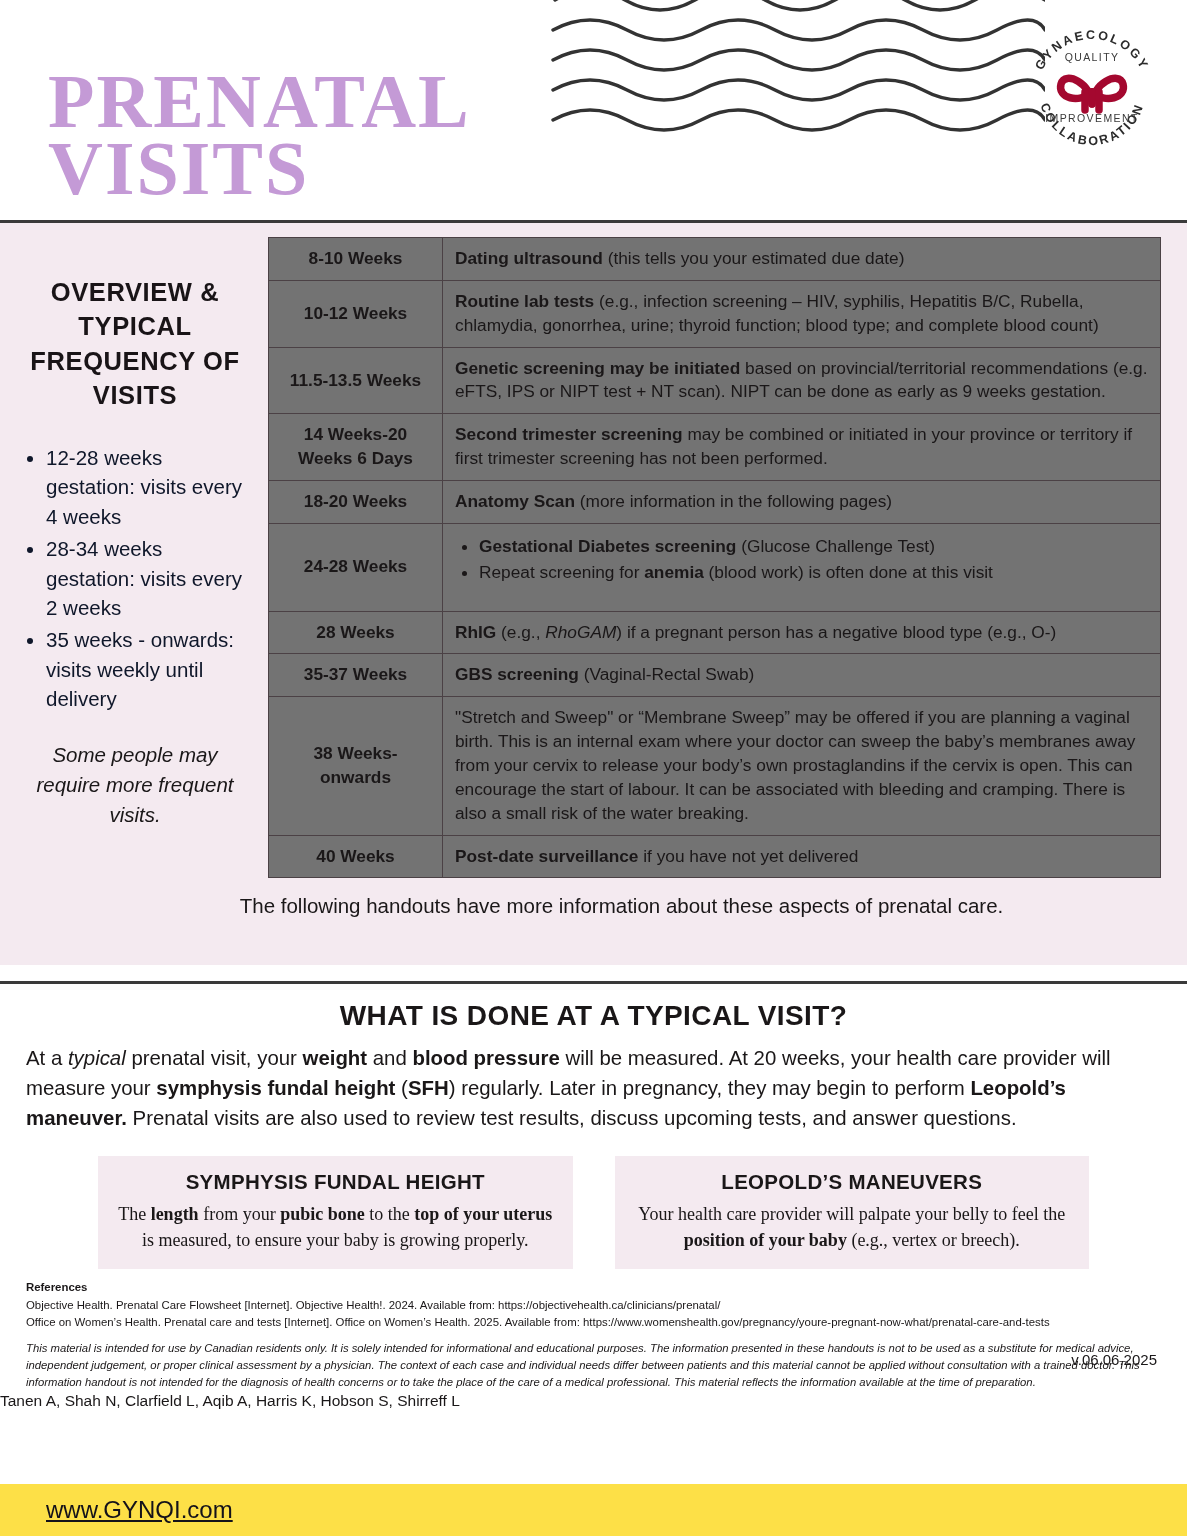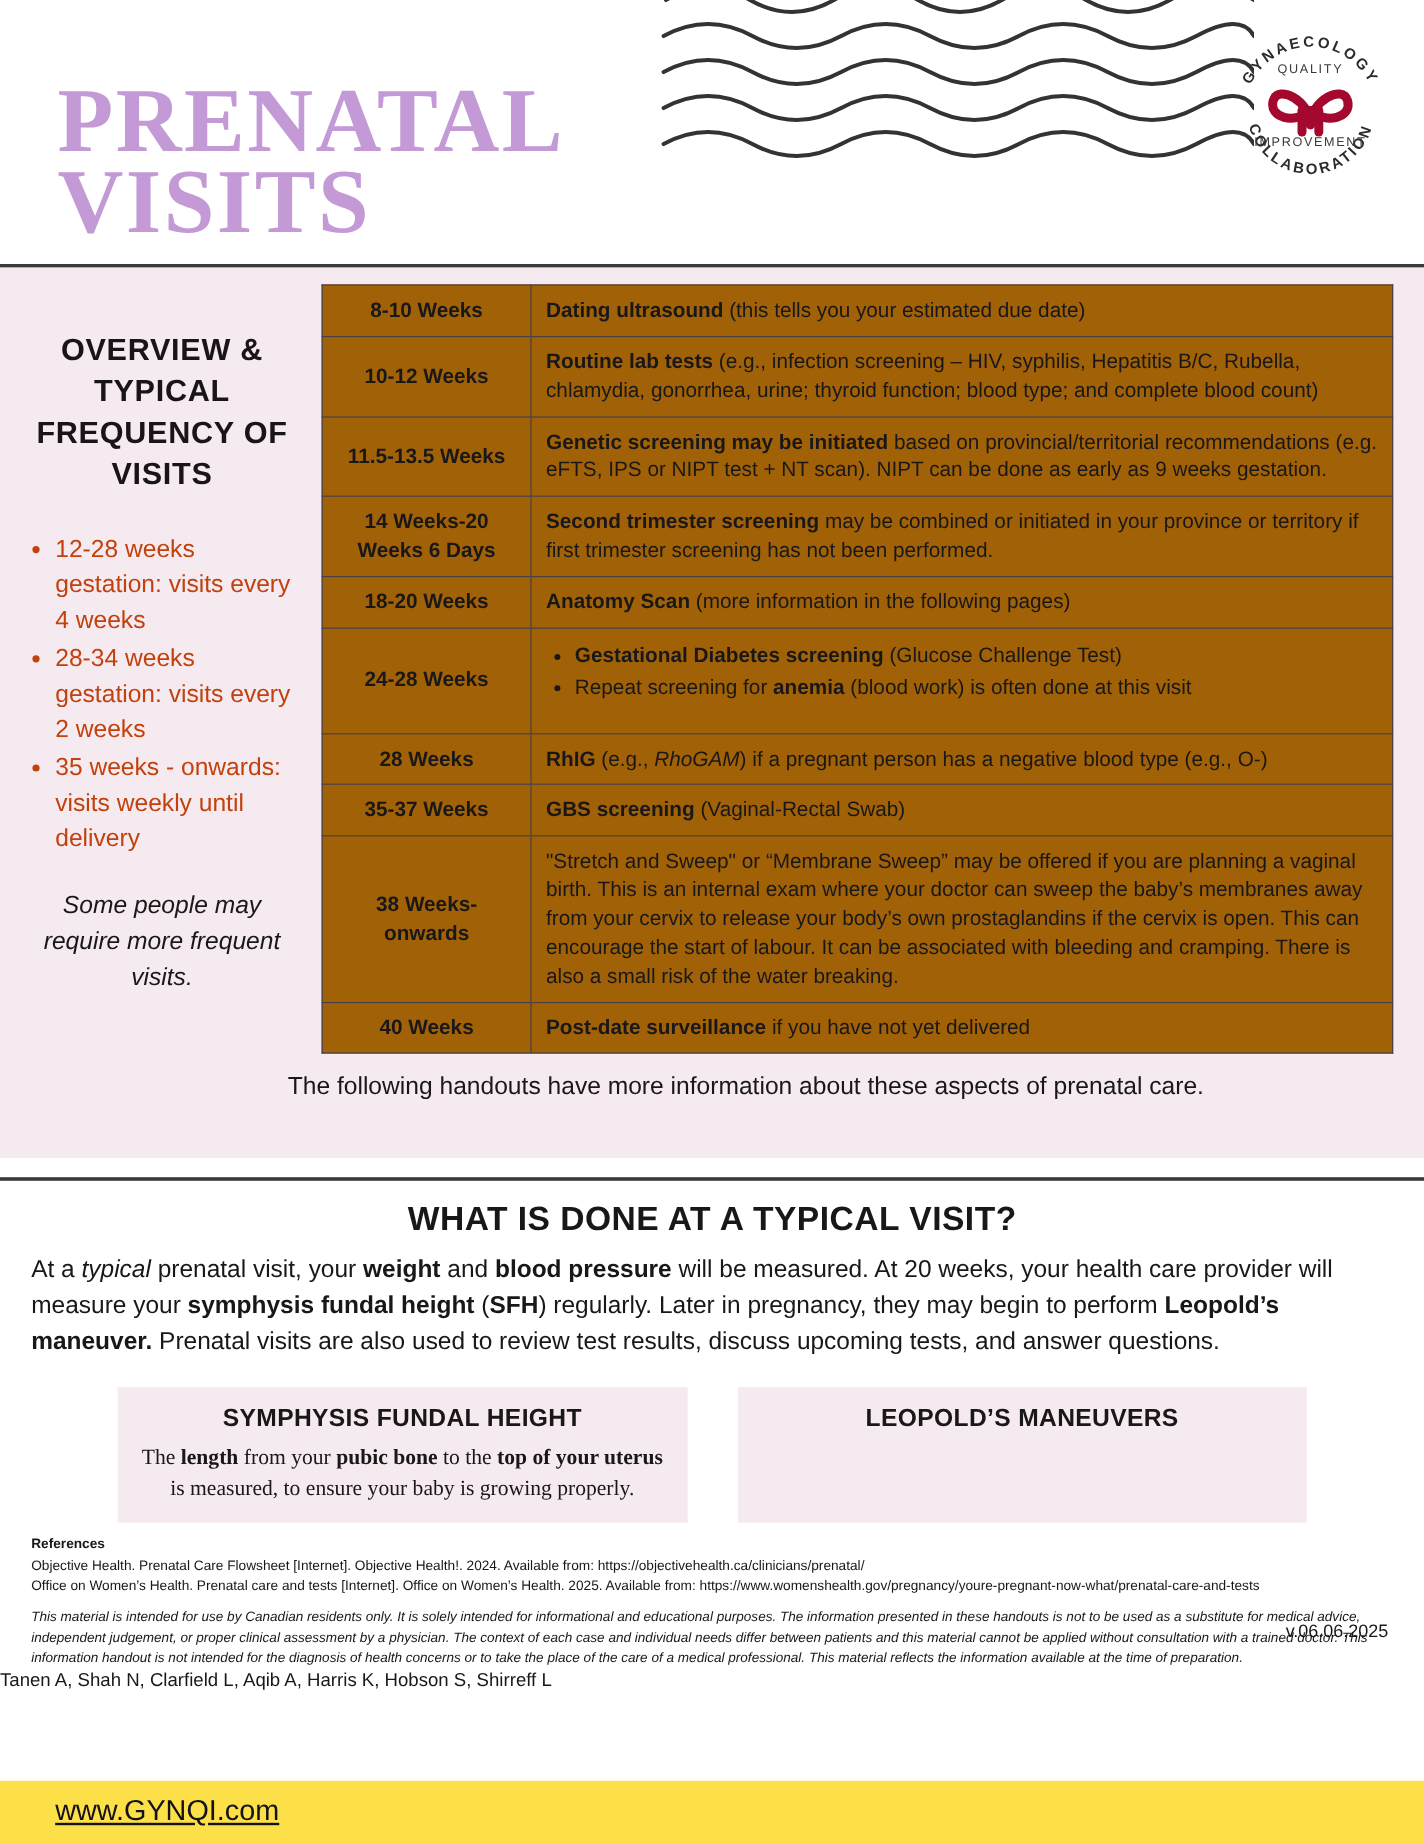--- a/index.html
+++ b/index.html
@@ -67,37 +67,37 @@
     color: #191417;
   }
   .sidebar ul {
     margin: 0; padding: 0 0 0 26px;
     list-style: disc;
   }
   .sidebar li {
     font-size: 20.5px;
     line-height: 1.45;
     margin-bottom: 2px;
-    color: #c2410c;
+    color: #0f172a;
   }
   .sidebar-note {
     margin-top: 26px;
     text-align: center;
     font-style: italic;
     font-size: 20.5px;
     line-height: 1.45;
     padding: 0 8px;
   }
 
   
   .table-wrap { flex: 1; padding-right: 26px; }
   table.visits {
     width: 100%;
     border-collapse: collapse;
-    background: #a16207;
+    background: #737373;
     table-layout: fixed;
   }
   table.visits td {
     border: 1.4px solid #4b4145;
     padding: 9px 12px;
     vertical-align: middle;
     font-size: 17.3px;
     line-height: 1.38;
   }
   td.wk {
@@ -331,20 +331,21 @@
   <h2>WHAT IS DONE AT A TYPICAL VISIT?</h2>
   <p class="body"><span>At a </span><i>typical</i><span> prenatal visit, your </span><b>weight</b><span> and </span><b>blood pressure</b><span> will be measured. At 20 weeks, your health care provider will measure your </span><b>symphysis fundal height</b><span> (</span><b>SFH</b><span>) regularly. Later in pregnancy, they may begin to perform </span><b>Leopold’s maneuver.</b><span> Prenatal visits are also used to review test results, discuss upcoming tests, and answer questions.</span></p>
 
   <div class="cards">
     <div class="card">
       <h3>SYMPHYSIS FUNDAL HEIGHT</h3>
       <p><span>The </span><b>length</b><span> from your </span><b>pubic bone</b><span> to the </span><b>top of your uterus</b><span> is measured, to ensure your baby is growing properly.</span></p>
     </div>
     <div class="card">
       <h3>LEOPOLD’S MANEUVERS</h3>
+      <p><span>Your health care provider will palpate your belly to feel the </span><b>position of your baby</b><span> (e.g., vertex or breech).</span></p>
     </div>
   </div>
 </div>
 
 <div class="refs">
   <div class="refs-title">References</div>
   <div>Objective Health. Prenatal Care Flowsheet [Internet]. Objective Health!. 2024. Available from: https://objectivehealth.ca/clinicians/prenatal/</div>
   <div>Office on Women’s Health. Prenatal care and tests [Internet]. Office on Women’s Health. 2025. Available from: https://www.womenshealth.gov/pregnancy/youre-pregnant-now-what/prenatal-care-and-tests</div>
 </div>
 

